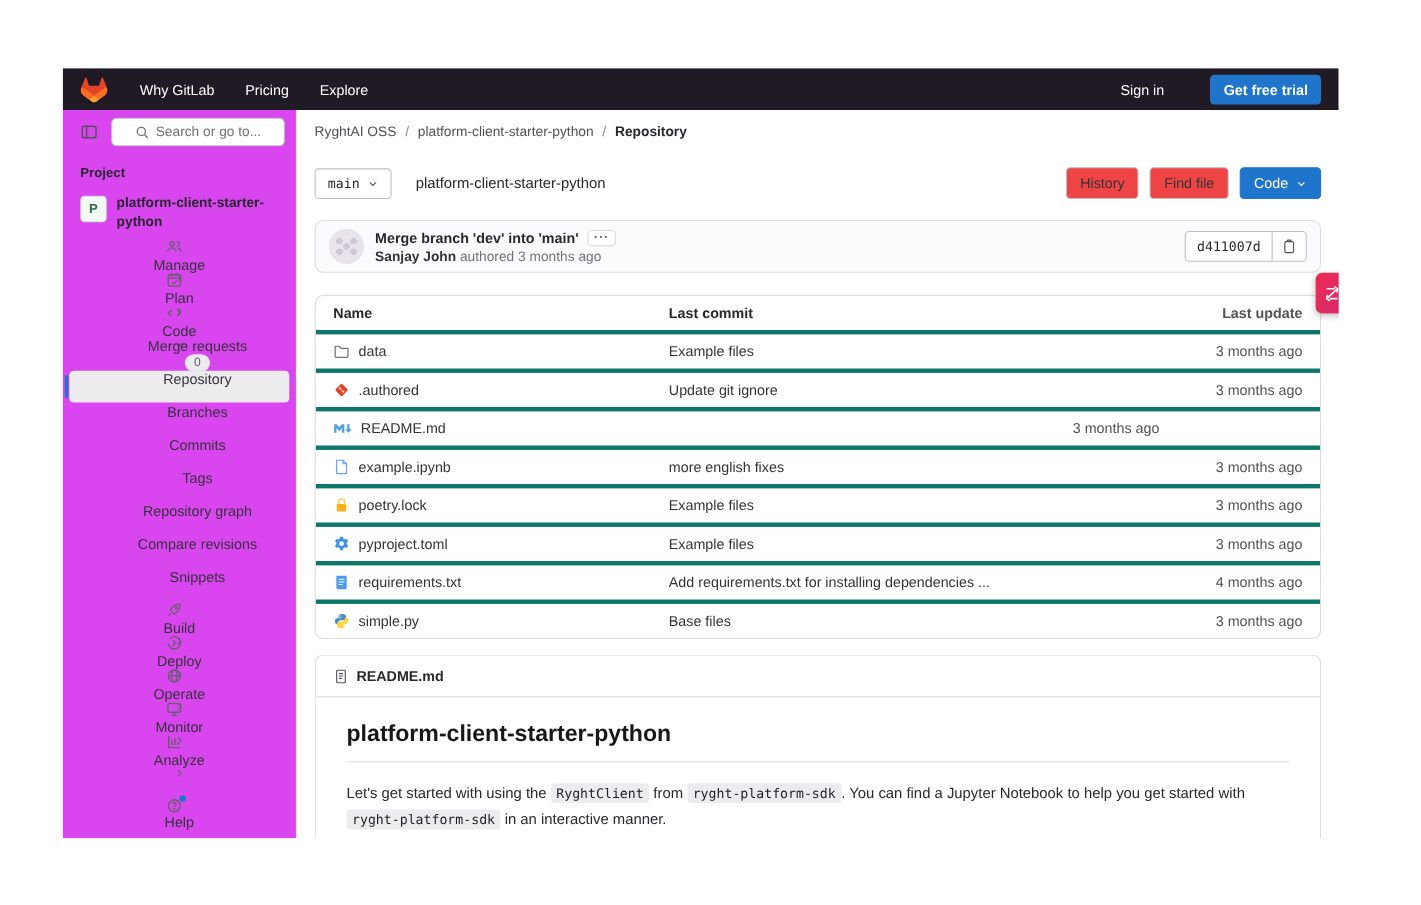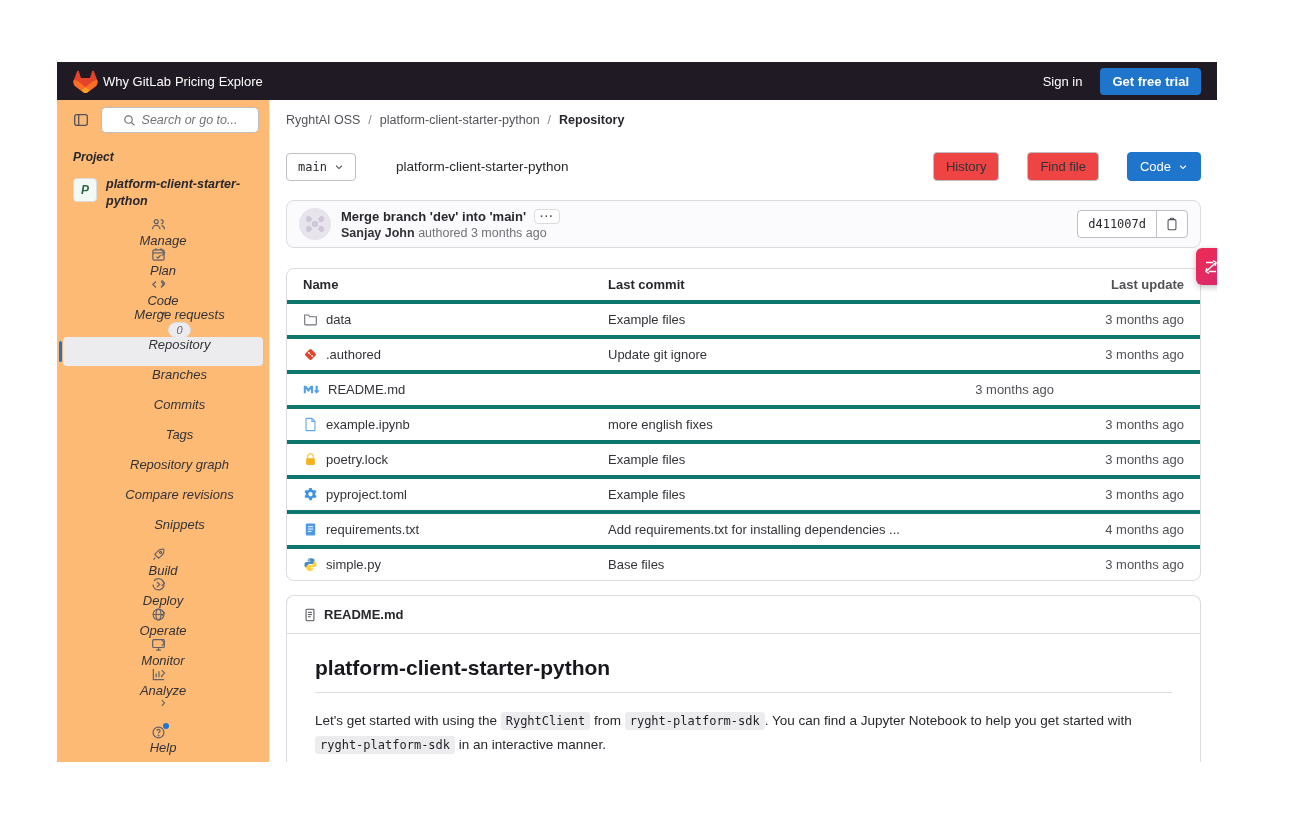--- a/index.html
+++ b/index.html
@@ -1,29 +1,29 @@
 <!DOCTYPE html>
 <html><head>
 <meta charset="utf-8">
 <style>
   * { margin:0; padding:0; box-sizing:border-box; }
   html,body { background:#ffffff; width:1292px; height:823px; font-family:"Liberation Sans",sans-serif; color:#28272d; }
   .page { position:absolute; left:57px; top:62px; width:1160px; height:700px; overflow:hidden; background:#fff; }
 
   
-  .navbar { height:38px; background:#1f1a24; display:flex; align-items:center; padding:0 16px; gap:4px; }
+  .navbar { height:38px; background:#1f1a24; display:flex; align-items:center; padding:0 16px; gap:28px; }
   .navbar .logo { width:26px; height:24px; display:flex; align-items:center; }
   .nav-link { color:#fff; font-size:13px; cursor:pointer; }
   .nav-spacer { flex:1; }
   .signin { color:#fff; font-size:13px; margin-right:14px; cursor:pointer; }
   .cta-btn { background:#1f75cb; color:#fff; font-size:13px; font-weight:bold; border:none; border-radius:4px; padding:6px 12px; cursor:pointer; }
 
   
   .shell { display:flex; height:662px; }
-  .sidebar { width:213px; background:#fdba74; border-right:1px solid #e8e8e8; position:relative; flex:none; font-size:13px;font-style:italic; }
+  .sidebar { width:213px; background:#d946ef; border-right:1px solid #e8e8e8; position:relative; flex:none; font-size:13px; }
   .main { flex:1; background:#fff; position:relative; }
 
   
   .sb-top { display:flex; align-items:center; gap:10px; padding:8px 10px 8px 14px; height:40px; }
   .collapse-btn { width:20px; height:20px; display:flex; align-items:center; justify-content:center; cursor:pointer; }
   .searchbox { flex:1; height:26px; border:1px solid #bfbfc3; border-radius:5px; background:#fff; display:flex; align-items:center; justify-content:center; gap:6px; color:#737278; font-size:12.5px; cursor:text; }
 
   .sb-section { font-weight:bold; font-size:12px; padding:10px 16px 6px; color:#28272d; }
   .sb-project { display:flex; gap:9px; padding:6px 10px; margin:0 6px; border-radius:4px; align-items:flex-start; cursor:pointer; }
   .proj-avatar { width:24px; height:24px; flex:none; border:1px solid #dcdcde; border-radius:4px; background:#f3faf5; color:#2f6846; font-weight:bold; font-size:12px; display:flex; align-items:center; justify-content:center; margin-top:2px; }
@@ -40,21 +40,21 @@
   .sb-help { position:absolute; bottom:8px; left:6px; right:6px; }
 
   
   .crumbbar { height:40px; display:flex; align-items:center; padding:0 16px; font-size:12.5px; color:#535158; gap:8px; }
   .crumbbar .sep { color:#89888d; }
   .crumbbar .last { font-weight:bold; color:#28272d; }
 
   .content { padding:12px 16px 0; }
 
   
-  .branch-row { display:flex; align-items:center; margin-bottom:19px;gap:18px; }
+  .branch-row { display:flex; align-items:center; margin-bottom:19px; }
   .branch-btn { display:flex; align-items:center; gap:7px; border:1px solid #bfbfc3; border-radius:4px; background:#fff; padding:6px 11px; font-family:"DejaVu Sans Mono",monospace; font-size:12px; color:#28272d; cursor:pointer; }
   .repo-path { margin-left:22px; font-size:13.5px; color:#28272d; }
   .branch-row .sp { flex:1; }
   .btn { border:1px solid #bfbfc3; border-radius:4px; background:#ef4444; padding:6px 12px; font-size:13px; color:#333238; cursor:pointer; margin-left:10px; }
   .btn.blue { background:#1f75cb; border-color:#1f75cb; color:#fff; display:inline-flex; align-items:center; gap:7px; }
 
   
   .commit-card { border:1px solid #dcdcde; border-radius:8px; background:#fbfafd; padding:7px 12px; display:flex; align-items:center; margin-bottom:20px; }
   .avatar { width:32px; height:32px; border-radius:50%; background:#e7e4ec; flex:none; margin-right:10px; }
   .commit-txt { flex:1; }

